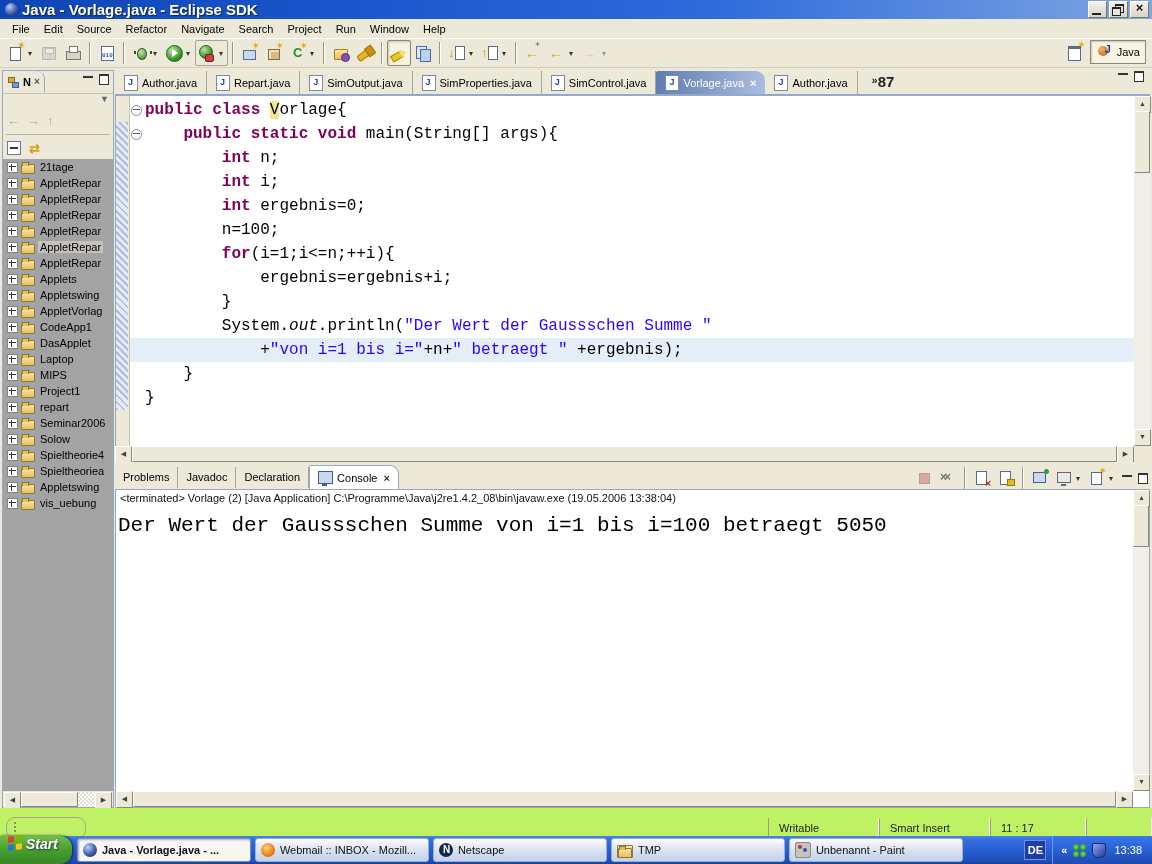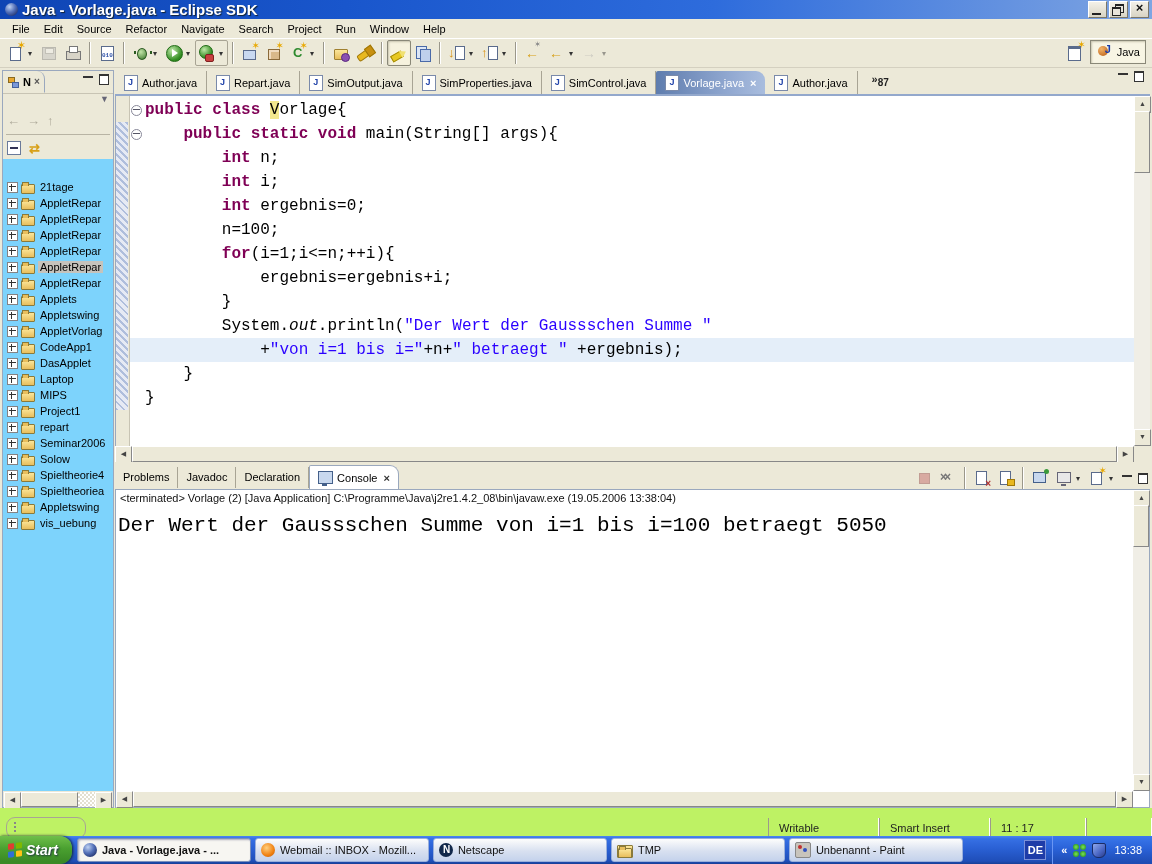--- a/index.html
+++ b/index.html
@@ -96,21 +96,21 @@
   .pbtn-min::after{content:"";position:absolute;left:2px;right:2px;bottom:7px;height:2px;background:#333;}
   .pbtn-max::after{content:"";position:absolute;left:2px;top:1px;width:8px;height:8px;border:1px solid #333;border-top-width:2px;background:#fff;}
   .side-chevrow{height:14px;text-align:right;padding-right:4px;color:#667;font-size:9px;}
   .side-toolbar{height:24px;display:flex;align-items:center;padding-left:4px;color:#AEAA9A;font-weight:bold;font-size:13px;}
   .side-toolbar .nv{margin-right:7px;}
   .side-rule{border-top:1px solid #B8B4A4;margin:2px 3px;}
   .side-toolbar2{height:22px;display:flex;align-items:center;padding-left:4px;}
   [data-name="collapse-all-icon"]{width:12px;height:12px;border:1px solid #6A7A9A;background:#fff;position:relative;display:inline-block;margin-right:8px;}
   [data-name="collapse-all-icon"]::after{content:"";position:absolute;left:2px;right:2px;top:5px;height:2px;background:#335;}
   [data-name="link-editor-icon"]{color:#D8A018;font-weight:bold;font-size:13px;}
-  .tree{position:absolute;left:0;right:0;top:88px;bottom:16px;background:#7dd3fc;overflow:hidden;padding-top:20px;}
+  .tree{position:absolute;left:0;right:0;top:88px;bottom:16px;background:#a3a3a3;overflow:hidden;padding-top:0;}
   .tree-row{display:flex;align-items:center;height:16px;white-space:nowrap;}
   .expander{width:9px;height:9px;border:1px solid #848284;background:#fff;margin:0 3px 0 4px;position:relative;flex:none;}
   .expander::before{content:"";position:absolute;left:1px;right:1px;top:3px;height:1px;background:#333;}
   .expander::after{content:"";position:absolute;top:1px;bottom:1px;left:3px;width:1px;background:#333;}
   .folder{width:14px;height:11px;position:relative;flex:none;margin-right:3px;}
   .folder::before{content:"";position:absolute;left:0;top:2px;width:12px;height:8px;background:linear-gradient(#FBE69A,#E8BE5C);border:1px solid #8a7a3a;border-radius:1px;}
   .folder::after{content:"";position:absolute;left:1px;top:0;width:5px;height:3px;background:#E8BE5C;border:1px solid #8a7a3a;border-bottom:none;}
   .tree-label{padding:0 2px;}
   .tree-row.selected .tree-label{background:#C6C3BC;}
   .side-hscroll{position:absolute;left:1px;right:1px;bottom:0;height:15px;background:#F2F0E8;display:flex;}
@@ -121,21 +121,21 @@
   .sb-track{flex:1;background:repeating-conic-gradient(#fff 0 25%,#E4E0D0 0 50%) 0 0/4px 4px;}
   
   .editor{position:absolute;left:115px;top:68px;right:2px;height:394px;}
   .etabs{position:absolute;left:0;right:0;top:0;height:26px;display:flex;align-items:flex-end;border-bottom:2px solid #93A8CC;}
   .etab{display:flex;align-items:center;height:23px;padding:0 9px;border-right:1px solid #A8A494;background:#ECE9D8;white-space:nowrap;}
   .etab.active{background:linear-gradient(90deg,#5F7DAE,#93AAD2 70%,#A9BDDE);color:#fff;border:none;border-radius:2px 9px 0 0;}
   .jdoc{width:12px;height:14px;background:#fff;border:1px solid #7A8AAA;position:relative;margin-right:4px;flex:none;}
   .jdoc::after{content:"J";position:absolute;left:3px;top:1px;font:bold 9px "Liberation Sans",sans-serif;color:#2244AA;}
   .etab .tab-close{margin-left:6px;font-weight:bold;font-size:11px;color:#fff;}
   .etab-chevron{margin-left:8px;padding:0 6px;font-weight:bold;color:#222;align-self:center;}
-  .etab-chevron sub{font-size:10px;}
+  .etab-chevron sub{font-size:15px;}
   .etabs-spacer{flex:1;}
   .etabs-btns{display:flex;align-self:flex-start;margin:2px 4px 0 0;}
   .edit-body{position:absolute;left:0;right:16px;top:28px;bottom:16px;background:#fff;border-left:1px solid #9aa8be;overflow:hidden;}
   .ruler{position:absolute;left:0;top:0;bottom:0;width:13px;background:#ECE9D8;border-right:1px solid #C8C4B4;}
   .ruler-hatch{position:absolute;left:0;width:12px;top:26px;height:288px;
      background:repeating-linear-gradient(45deg,#AFBEDC 0 2px,#E6EAF4 2px 5px);}
   .foldbar{position:absolute;left:14px;top:0;bottom:0;width:14px;background:#fff;}
   .fold-circle{position:absolute;left:1px;width:9px;height:9px;border:1px solid #889;border-radius:50%;background:#fff;}
   .fold-circle::after{content:"";position:absolute;left:1px;right:1px;top:3px;height:1px;background:#556;}
   .code{position:absolute;left:29px;top:2px;right:0;font:16px/24px "Liberation Mono",monospace;white-space:pre;}
@@ -191,21 +191,21 @@
   .fastview::before{content:"";position:absolute;left:7px;top:4px;width:2px;height:2px;background:#888;
      box-shadow:0 4px 0 #888,0 8px 0 #888;}
   .sb-spacer{flex:1;}
   .scell{height:20px;display:flex;align-items:center;padding-left:10px;border-left:1px solid #9C9A8C;box-shadow:-1px 0 0 #fff inset;color:#222;}
   .scell.c1{width:100px;} .scell.c2{width:100px;} .scell.c3{width:85px;}
   .scell.empty{width:55px;}
   
   .taskbar{position:absolute;left:0;right:0;top:836px;height:28px;
     background:linear-gradient(180deg,#4A86F0 0%,#3670E4 10%,#2A60D4 45%,#1F4EB8 90%,#173F96 100%);
     display:flex;align-items:center;}
-  .startbtn{height:28px;display:flex;align-items:center;padding:0 14px 0 8px;
+  .startbtn{height:28px;display:flex;padding:0 14px 0 8px;
     background:linear-gradient(180deg,#6FBF4A 0%,#4AA030 45%,#3A8A26 90%);
     border-radius:0 12px 12px 0;box-shadow:1px 0 3px #123;color:#fff;font:italic bold 14px "Liberation Sans",sans-serif;text-shadow:1px 1px 2px #234;}
   .flag{width:14px;height:14px;position:relative;margin-right:4px;transform:skewY(-6deg);}
   .flag i{position:absolute;width:6px;height:6px;border-radius:1px;}
   .flag .f1{left:0;top:0;background:#E03C31;} .flag .f2{right:0;top:0;background:#7EB900;}
   .flag .f3{left:0;bottom:0;background:#2E6FD6;} .flag .f4{right:0;bottom:0;background:#FFC315;}
   .tasks{display:flex;flex:1;padding:0 3px;overflow:hidden;}
   .taskbtn{width:162px;height:22px;margin:0 2px;border-radius:3px;display:flex;align-items:center;padding:0 5px;
     background:linear-gradient(#FDFDFC,#D8E0F0 55%,#C4D2EC);border:1px solid #9AB0DC;white-space:nowrap;overflow:hidden;color:#111;}
   .taskbtn.active{background:#F7F6F2;border:1px solid #7A90BC;box-shadow:inset 1px 1px 2px #aab;font-weight:bold;}

